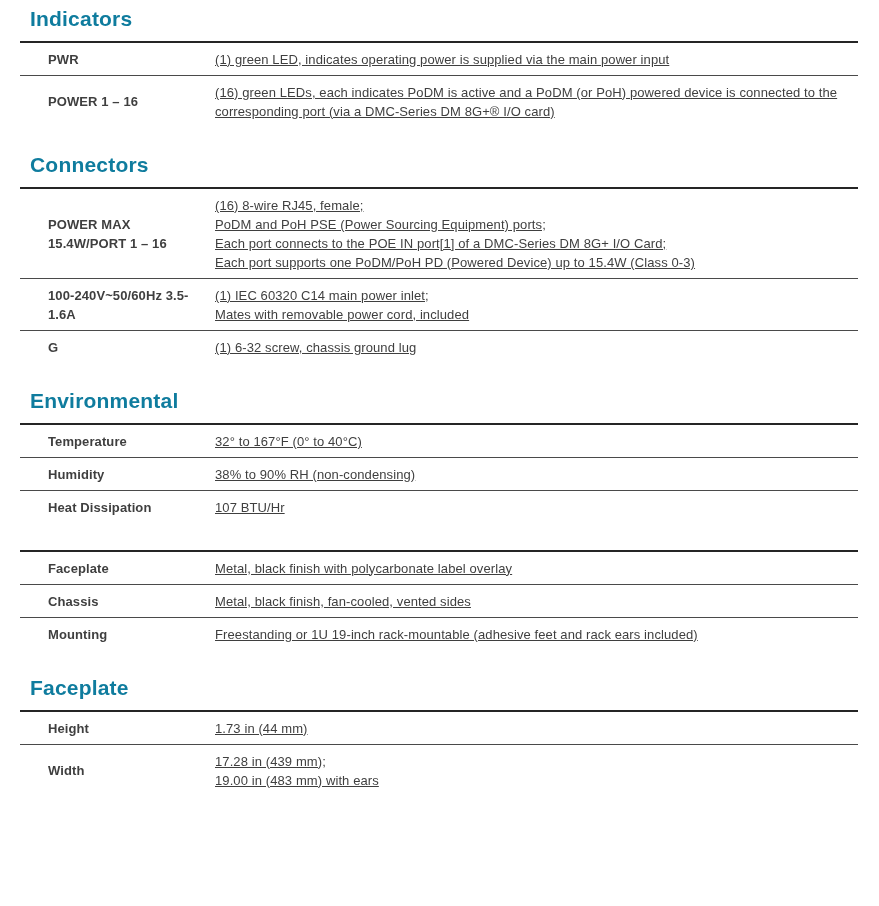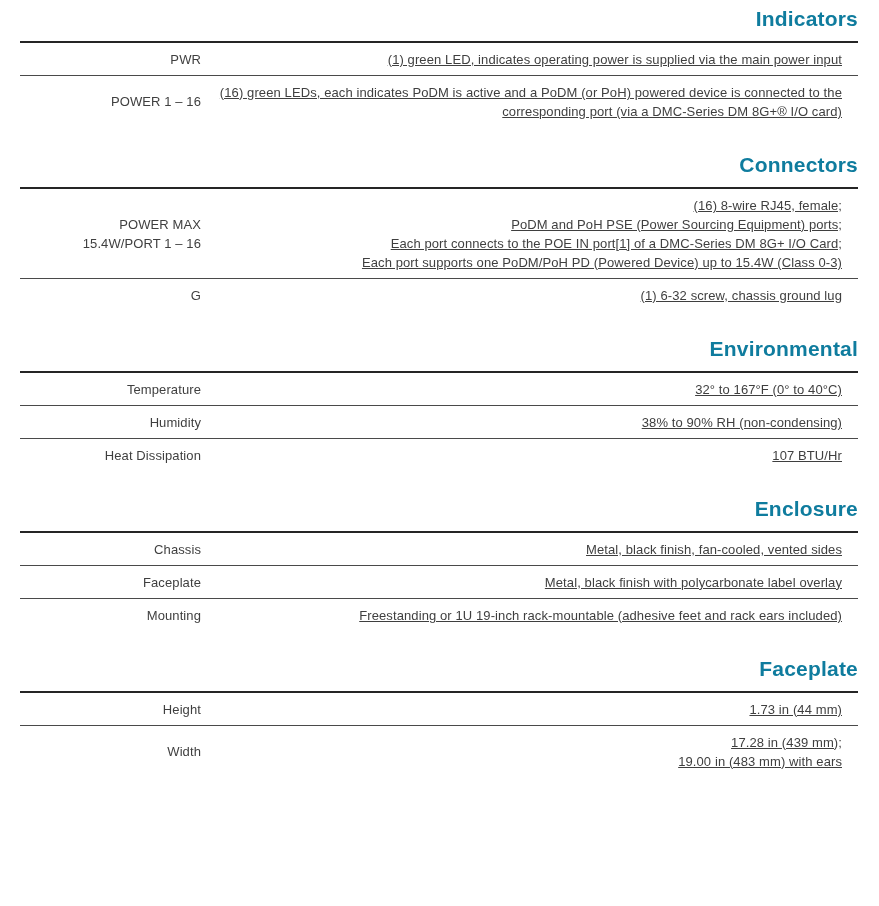--- a/index.html
+++ b/index.html
@@ -6,21 +6,21 @@
   html, body { background: #ffffff; }
   body {
     width: 879px;
     height: 906px;
     overflow: hidden;
     font-family: "Liberation Sans", sans-serif;
     font-size: 13px;
     color: #3f3f3f;
   }
   .page { padding: 8px 21px 0 20px; }
-  .spec-section { margin-bottom: 27px; text-align: right; }
+  .spec-section { margin-bottom: 27px; }
   .section-title {
     font-size: 21px;
     line-height: 22px;
     font-weight: 700;
     color: #0f7c9e;
     margin: 0 0 11px 10px;
     letter-spacing: 0.2px;
   }
   table.spec-table {
     width: 100%;
@@ -35,20 +35,21 @@
     vertical-align: middle;
     font-size: 13px;
     color: #3f3f3f;
     letter-spacing: 0.1px;
   }
   td.row-label {
     width: 195px;
     box-sizing: border-box;
     padding-left: 28px;
     padding-right: 14px;
+    font-weight: bold;
   }
   td.row-value {
     white-space: pre-line;
     padding-right: 16px;
     text-decoration: underline;
   }
 </style>
 </head>
 <body>
 
@@ -75,20 +76,25 @@
     <table class="spec-table">
       <tbody>
           <tr>
         <td class="row-label">POWER MAX 15.4W/PORT 1 – 16</td>
         <td class="row-value">(16) 8-wire RJ45, female;
 PoDM and PoH PSE (Power Sourcing Equipment) ports;
 Each port connects to the POE IN port[1] of a DMC-Series DM 8G+ I/O Card;
 Each port supports one PoDM/PoH PD (Powered Device) up to 15.4W (Class 0-3)</td>
       </tr>
       <tr>
+        <td class="row-label">100-240V~50/60Hz 3.5-1.6A</td>
+        <td class="row-value">(1) IEC 60320 C14 main power inlet;
+Mates with removable power cord, included</td>
+      </tr>
+      <tr>
         <td class="row-label">G</td>
         <td class="row-value">(1) 6-32 screw, chassis ground lug</td>
       </tr>
     </tbody>
       </table>
   </section>
 
 
   <section class="spec-section">
     <h2 class="section-title">Environmental</h2>
@@ -104,30 +110,29 @@
       </tr>
       <tr>
         <td class="row-label">Heat Dissipation</td>
         <td class="row-value">107 BTU/Hr</td>
       </tr>
     </tbody>
       </table>
   </section>
 
   <section class="spec-section">
-    <h2 class="section-title">Enclosure</h2>
     <table class="spec-table">
       <tbody>
           <tr>
+        <td class="row-label">Faceplate</td>
+        <td class="row-value">Metal, black finish with polycarbonate label overlay</td>
+      </tr>
+      <tr>
         <td class="row-label">Chassis</td>
         <td class="row-value">Metal, black finish, fan-cooled, vented sides</td>
-      </tr>
-      <tr>
-        <td class="row-label">Faceplate</td>
-        <td class="row-value">Metal, black finish with polycarbonate label overlay</td>
       </tr>
       <tr>
         <td class="row-label">Mounting</td>
         <td class="row-value">Freestanding or 1U 19-inch rack-mountable (adhesive feet and rack ears included)</td>
       </tr>
     </tbody>
       </table>
   </section>
 
   <section class="spec-section">

